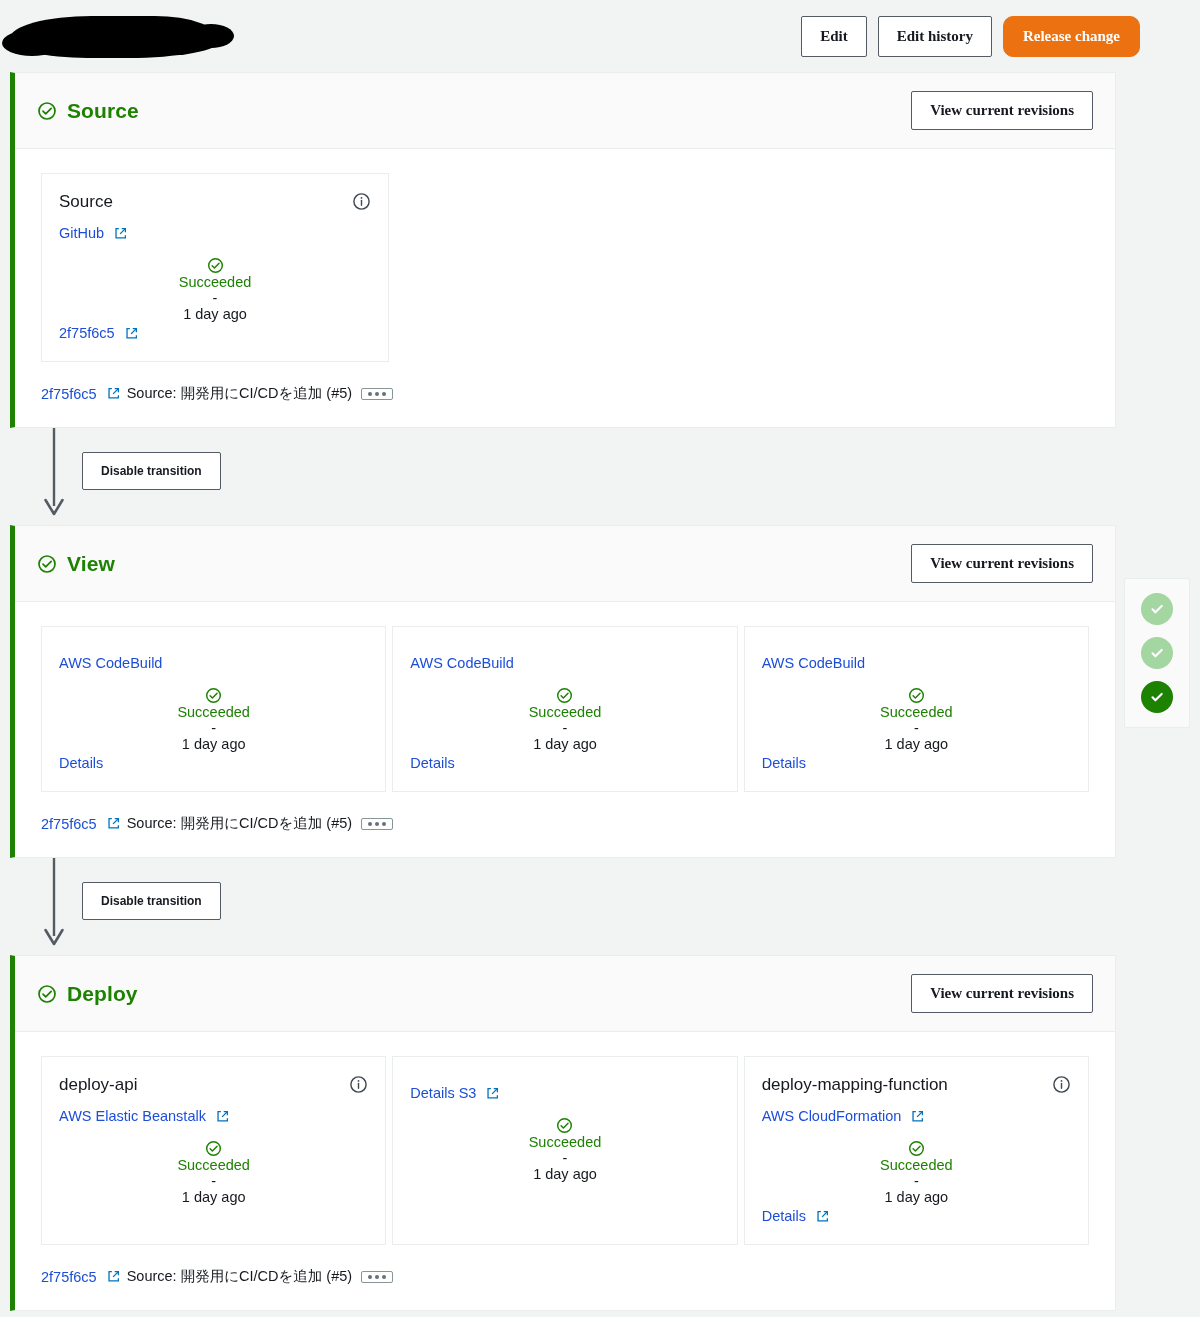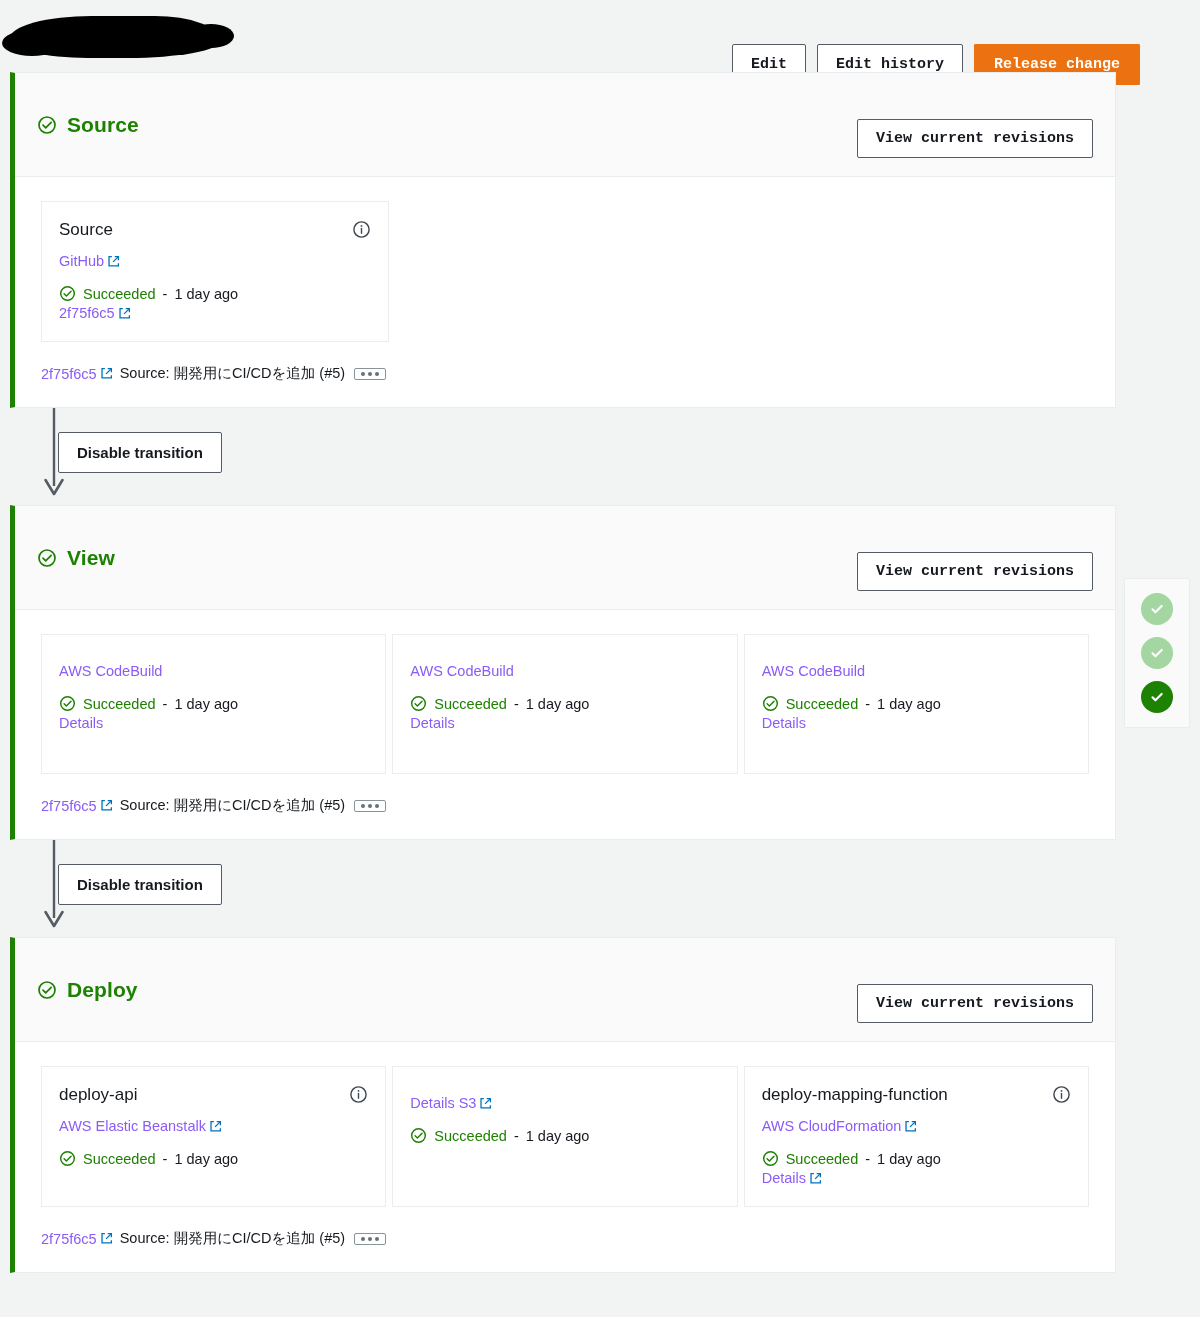--- a/index.html
+++ b/index.html
@@ -40,40 +40,39 @@
     content: "";
     position: absolute;
     right: -14px; top: 8px;
     width: 46px; height: 24px;
     background: #000;
     border-radius: 50%;
   }
   .topbar-actions { display: flex; gap: 11px; margin-top: 8px; }
 
   .btn {
-    font-family: Liberation Mono, monospace;
+    font-family: Liberation Serif, serif;
     font-weight: bold;
     font-size: 15px;
     line-height: 1;
     cursor: pointer;
     white-space: nowrap;
-    margin-top: 28px;
   }
   .btn-normal {
     background: #ffffff;
     border: 1px solid #545b64;
     color: #16191f;
     border-radius: 2px;
     padding: 11px 18px;
   }
   .btn-primary {
     background: #ec7211;
     border: 1px solid #ec7211;
     color: #ffffff;
-    border-radius: 1px;
+    border-radius: 10px;
     padding: 12px 19px;
   }
 
   
   .stage {
     background: #ffffff;
     border: 1px solid #eaeded;
     border-left: 5px solid #1d8102;
     margin: 0 84px 0 10px;
     position: relative;
@@ -103,32 +102,33 @@
     min-height: 140px;
   }
   .action-card-head {
     display: flex; align-items: flex-start; justify-content: space-between;
     gap: 10px;
   }
   .action-name { font-size: 17px; color: #16191f; line-height: 1.2; }
   .action-provider { margin-top: 10px; font-size: 14.5px; }
   .status-line {
     margin-top: 16px;
-    display: flex; align-items: center; gap: 7px;
+    display: flex; align-items: center; 
     font-size: 14.5px;
+    flex-direction: column;
   }
   .status-text { color: #1d8102; }
   .status-dash { color: #16191f; }
   .status-time { color: #16191f; }
   .details-line { margin-top: 3px; font-size: 14.5px; }
 
   a.lnk, .lnk {
-    color: #8b5cf6;
+    color: #1d4ed8;
     text-decoration: none;
-    display: inline-flex; align-items: center; gap: 3px;
+    display: inline-flex; align-items: center; gap: 10px;
     cursor: pointer;
     text-align: right;
   }
 
   
   .revision {
     display: flex; align-items: center; gap: 7px;
     padding: 22px 26px 24px 26px;
     font-size: 14.5px;
   }
@@ -153,27 +153,27 @@
     height: 97px;
     margin: 0 84px 0 10px;
   }
   .transition .arrow {
     position: absolute;
     left: 32px; top: 0; bottom: 0;
     width: 24px;
   }
   .btn-transition {
     position: absolute;
-    left: 48px;
+    left: 72px;
     top: 24px;
     background: #ffffff;
     border: 1px solid #545b64;
     border-radius: 2px;
     color: #16191f;
-    font-weight: bold; font-size: 15px;
+    font-weight: bold; font-size: 12px;
     padding: 11px 18px;
     cursor: pointer;
   }
 
   
   .minimap {
     position: absolute;
     right: 10px;
     top: 578px;
     width: 66px;

